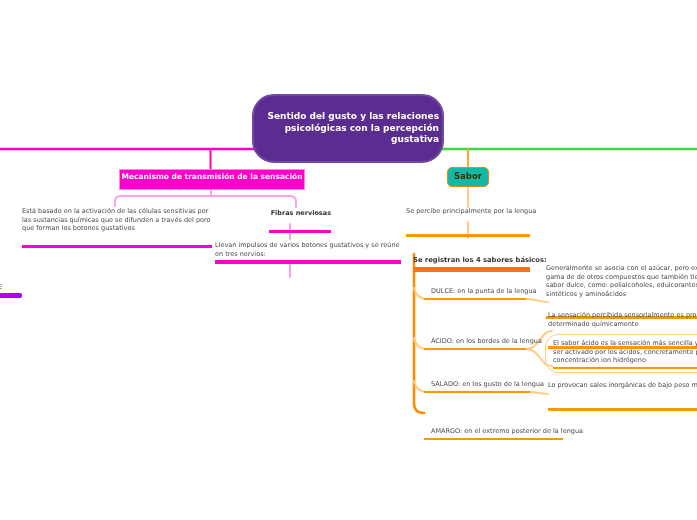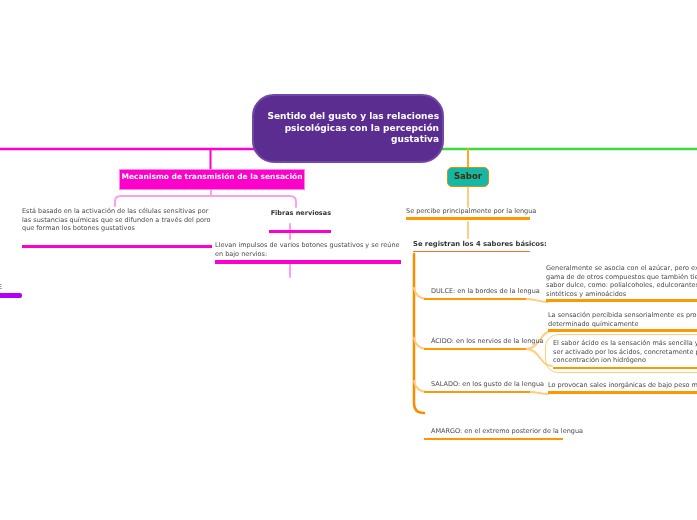--- a/index.html
+++ b/index.html
@@ -7,23 +7,23 @@
     position:relative;width:697px;height:520px;overflow:hidden;background:#ffffff;
     font-family:"DejaVu Sans","Liberation Sans",sans-serif;
   }
   #wires{position:absolute;left:0;top:0;width:697px;height:520px;}
   .node{position:absolute;font-size:6.5px;line-height:8.5px;color:#4a4a4a;box-sizing:border-box;}
   .bold{font-weight:bold;color:#333;}
   .nowrap{white-space:nowrap;}
   .center{text-align:center;}
   .u-mag{border-bottom:3px solid #FF00CC;padding-bottom:12px;}
   .u-mag-thick{border-bottom:4px solid #FF00CC;padding-bottom:2px;}
-  .u-org{border-bottom:3px solid #FF9800;padding-bottom:1px;}
+  .u-org{border-bottom:3px solid #FF9800;padding-bottom:18px;}
   .u-org-thin{border-bottom:2.5px solid #FF9800;padding-bottom:2px;}
-  .u-org-light{border-bottom:1px solid #f97316;padding-bottom:2px;}
+  .u-org-light{border-bottom:5px solid #f97316;padding-bottom:2px;margin-top:16px;}
   .topic{position:absolute;box-sizing:border-box;cursor:default;}
   .root-box{
     left:252px;top:94px;width:192px;background:#5B2D90;border:2px solid #7148A6;
     border-radius:22px;color:#fff;font-weight:bold;font-size:9px;line-height:11.5px;
     text-align:right;padding:15px 3px;
   }
   .mec-box{
     left:119px;top:169px;width:186px;height:21px;background:#FF00CC;border:1px solid #FF84E4;
     border-radius:0;color:#fff;font-weight:bold;font-size:7.5px;line-height:14px;
     text-align:center;white-space:nowrap;
@@ -72,32 +72,32 @@
   </svg>
 
   <div class="topic root-box">Sentido del gusto y las relaciones psicológicas con la percepción gustativa</div>
 
   <div class="topic mec-box">Mecanismo de transmisión de la sensación</div>
 
   <div class="node u-mag" style="left:22px;top:207px;width:190px;">Está basado en la activación de las células sensitivas por las sustancias químicas que se difunden a través del poro que forman los botones gustativos</div>
 
   <div class="node bold u-mag center" style="left:269px;top:209px;width:62px;text-align:right;">Fibras nerviosas</div>
 
-  <div class="node u-mag-thick" style="left:215px;top:241px;width:186px;">Llevan impulsos de varios botones gustativos y se reúne en bajo nervios:</div>
+  <div class="node u-mag-thick" style="left:215px;top:241px;width:186px;">Llevan impulsos de varios botones gustativos y se reúne en tres nervios:</div>
 
 
   <div class="topic sabor-box">Sabor</div>
 
   <div class="node u-org center nowrap" style="left:406px;top:207px;width:124px;">Se percibe principalmente por la lengua</div>
 
   <div class="node bold u-org-light center nowrap" style="left:413px;top:240px;width:117px;font-size:6.8px;">Se registran los 4 sabores básicos:</div>
 
-  <div class="node u-org-thin nowrap" style="left:424px;top:287px;width:102px;padding-left:7px;">DULCE: en la bordes de la lengua</div>
+  <div class="node u-org-thin nowrap" style="left:424px;top:287px;width:102px;padding-left:7px;">DULCE: en la punta de la lengua</div>
 
-  <div class="node u-org-thin nowrap" style="left:424px;top:337px;width:102px;padding-left:7px;">ÁCIDO: en los nervios de la lengua</div>
+  <div class="node u-org-thin nowrap" style="left:424px;top:337px;width:102px;padding-left:7px;">ÁCIDO: en los bordes de la lengua</div>
 
   <div class="node u-org-thin nowrap" style="left:424px;top:380px;width:106px;padding-left:7px;">SALADO: en los gusto de la lengua</div>
 
   <div class="node u-org-thin nowrap" style="left:424px;top:401px;width:139px;padding-left:7px;margin-top:26px;">AMARGO: en el extremo posterior de la lengua</div>
 
   <div class="node u-org" style="left:546px;top:264px;width:185px;">Generalmente se asocia con el azúcar, pero existe una gama de de otros compuestos que también tienen un sabor dulce, como: polialcoholes, edulcorantes sintéticos y aminoácidos</div>
 
   <div class="node u-org" style="left:548px;top:311px;width:185px;">La sensación percibida sensorialmente es proporcional determinado químicamente</div>
 
   <div class="boundary">

